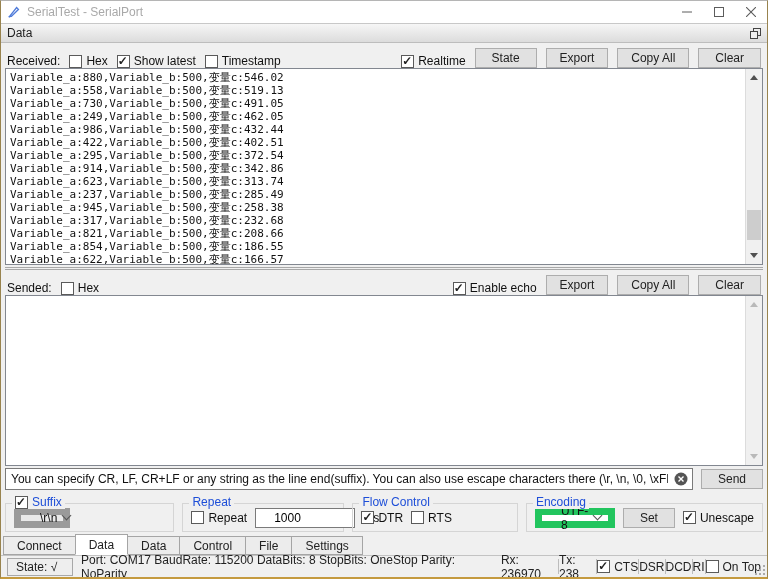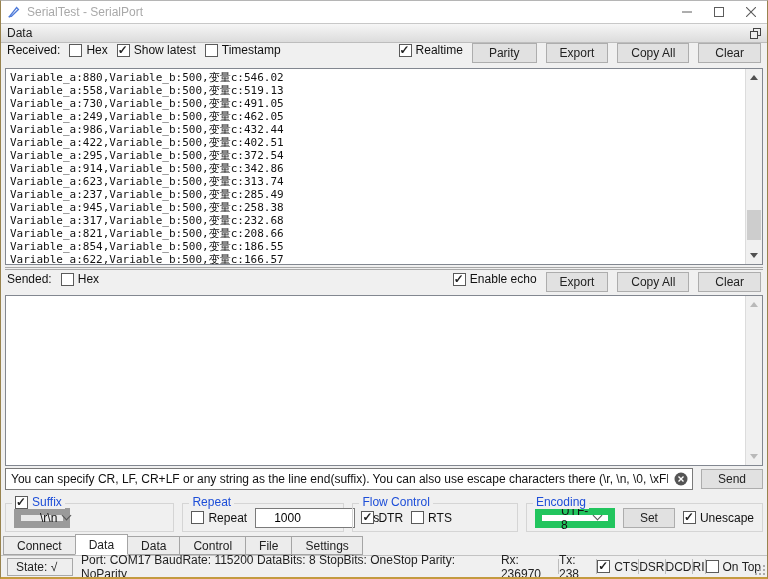--- a/index.html
+++ b/index.html
@@ -19,21 +19,21 @@
   .win-btn svg { display:block; }
 
   
   .dockbar { height:20px; flex:none; background:linear-gradient(#f6f6f6,#dcdcdc);
              border-top:1px solid #c8c8c8; border-bottom:1px solid #bdbdbd;
              display:flex; align-items:center; padding:0 6px; }
   .dockbar .dock-title { font-size:12px; color:#222; }
   .dock-float { margin-left:auto; }
 
   
-  .toolrow { flex:none; display:flex; align-items:flex-start; padding:0 6px; gap:9px; }
+  .toolrow { flex:none; display:flex; align-items:flex-end; padding:0 6px; gap:9px; }
   .toolrow.r1 { height:25px; }
   .toolrow.r2 { height:23px; }
   .spacer { flex:1; }
   .cbrow { display:flex; align-items:center; gap:4px; white-space:nowrap; }
   .cb { width:13px; height:13px; background:#fff; border:1px solid #5a5a5a; position:relative; flex:none; }
   .cb.on::after { content:"✓"; position:absolute; left:0px; top:-2px; font-size:12px; font-weight:bold; color:#222; }
   .btn { height:20px; background:#e1e1e1; border:1px solid #adadad; font-family:"Liberation Sans",sans-serif;
          font-size:12px; color:#222; padding:0 13px; white-space:nowrap; }
   .btn.wide { padding:0 16px; }
 
@@ -150,21 +150,21 @@
     </span>
     <span class="cbrow">
       <span class="cb"></span>
       <span>Timestamp</span>
     </span>
     <span class="spacer"></span>
     <span class="cbrow">
       <span class="cb on"></span>
       <span>Realtime</span>
     </span>
-    <button class="btn wide">Parity</button>
+    <button class="btn wide">State</button>
     <button class="btn">Export</button>
     <button class="btn">Copy All</button>
     <button class="btn wide">Clear</button>
   </div>
 
   <div class="textarea recv">
     <div class="ta-lines">Variable_a:880,Variable_b:500,变量c:546.02
 Variable_a:558,Variable_b:500,变量c:519.13
 Variable_a:730,Variable_b:500,变量c:491.05
 Variable_a:249,Variable_b:500,变量c:462.05

